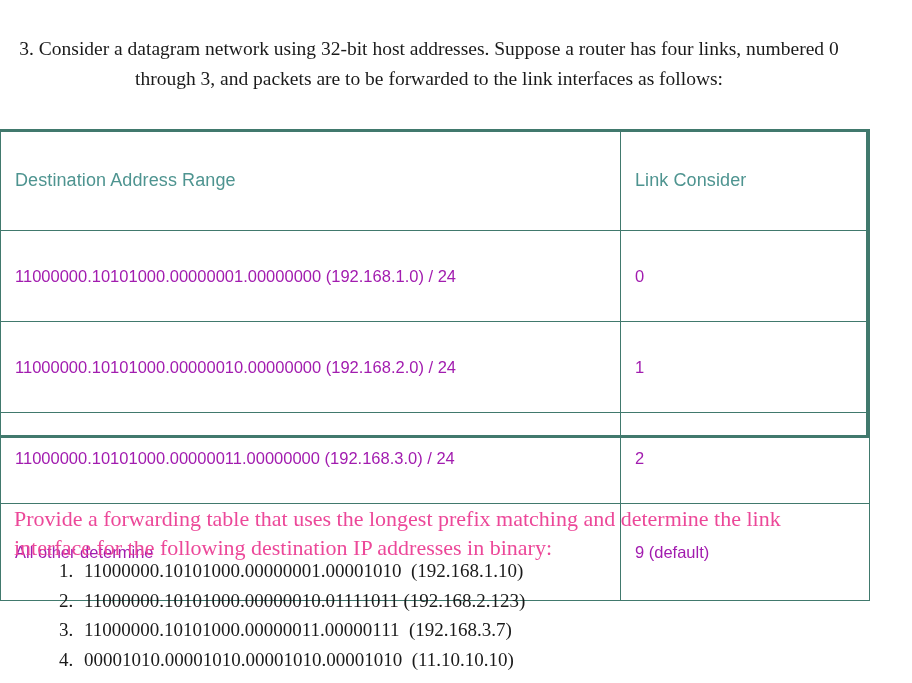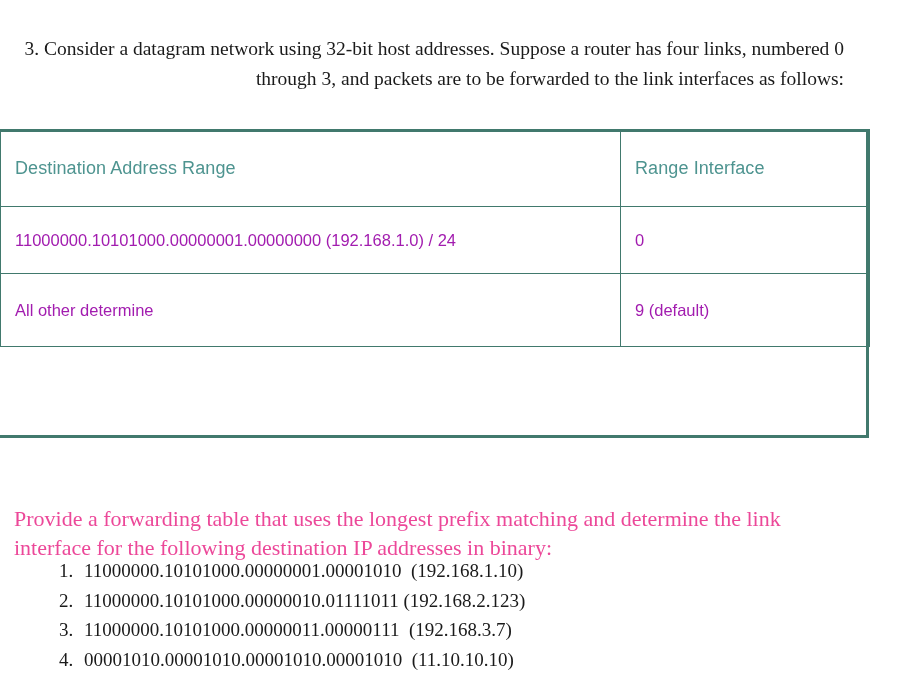--- a/index.html
+++ b/index.html
@@ -19,40 +19,40 @@
   
   .intro {
     position: absolute;
     left: 14px;
     top: 14px;
     width: 830px;
     font-family: "Liberation Serif", serif;
     font-size: 19.5px;
     line-height: 30px;
     color: #1a1a1a;
-    text-align: right;
+    text-align: center;
   }
 
   
   .fwd-table {
     position: absolute;
     left: 0px;
     top: 129px;
     width: 869px;
     border-collapse: collapse;
     table-layout: fixed;
     background: #ffffff;
   }
   .fwd-table col.c1 { width: 620px; }
   .fwd-table col.c2 { width: 249px; }
 
   .fwd-table th,
   .fwd-table td {
     border: 1px solid #41796d;
-    padding: 4px 14px;
+    padding: 16px 14px;
     text-align: left;
     vertical-align: middle;
     font-family: "Liberation Sans", sans-serif;
     font-weight: normal;
   }
 
   .fwd-table thead th {
     height: 68px;
     color: #4e9490;
     font-size: 18px;
@@ -115,27 +115,35 @@
 <p class="intro">3. Consider a datagram network using 32-bit host addresses. Suppose a router has four links, numbered 0 through 3, and packets are to be forwarded to the link interfaces as follows:</p>
 
 <table class="fwd-table">
   <colgroup>
     <col class="c1">
     <col class="c2">
   </colgroup>
   <thead>
     <tr>
       <th>Destination Address Range</th>
-      <th>Range Interface</th>
+      <th>Link Consider</th>
     </tr>
   </thead>
   <tbody>
     <tr>
       <td>11000000.10101000.00000001.00000000 (192.168.1.0) / 24</td>
       <td>0</td>
+    </tr>
+    <tr>
+      <td>11000000.10101000.00000010.00000000 (192.168.2.0) / 24</td>
+      <td>1</td>
+    </tr>
+    <tr>
+      <td>11000000.10101000.00000011.00000000 (192.168.3.0) / 24</td>
+      <td>2</td>
     </tr>
     <tr class="tall">
       <td>All other determine</td>
       <td>9 (default)</td>
     </tr>
   </tbody>
 </table>
 
 <div class="table-frame-top"></div>
 <div class="table-frame-bottom"></div>

